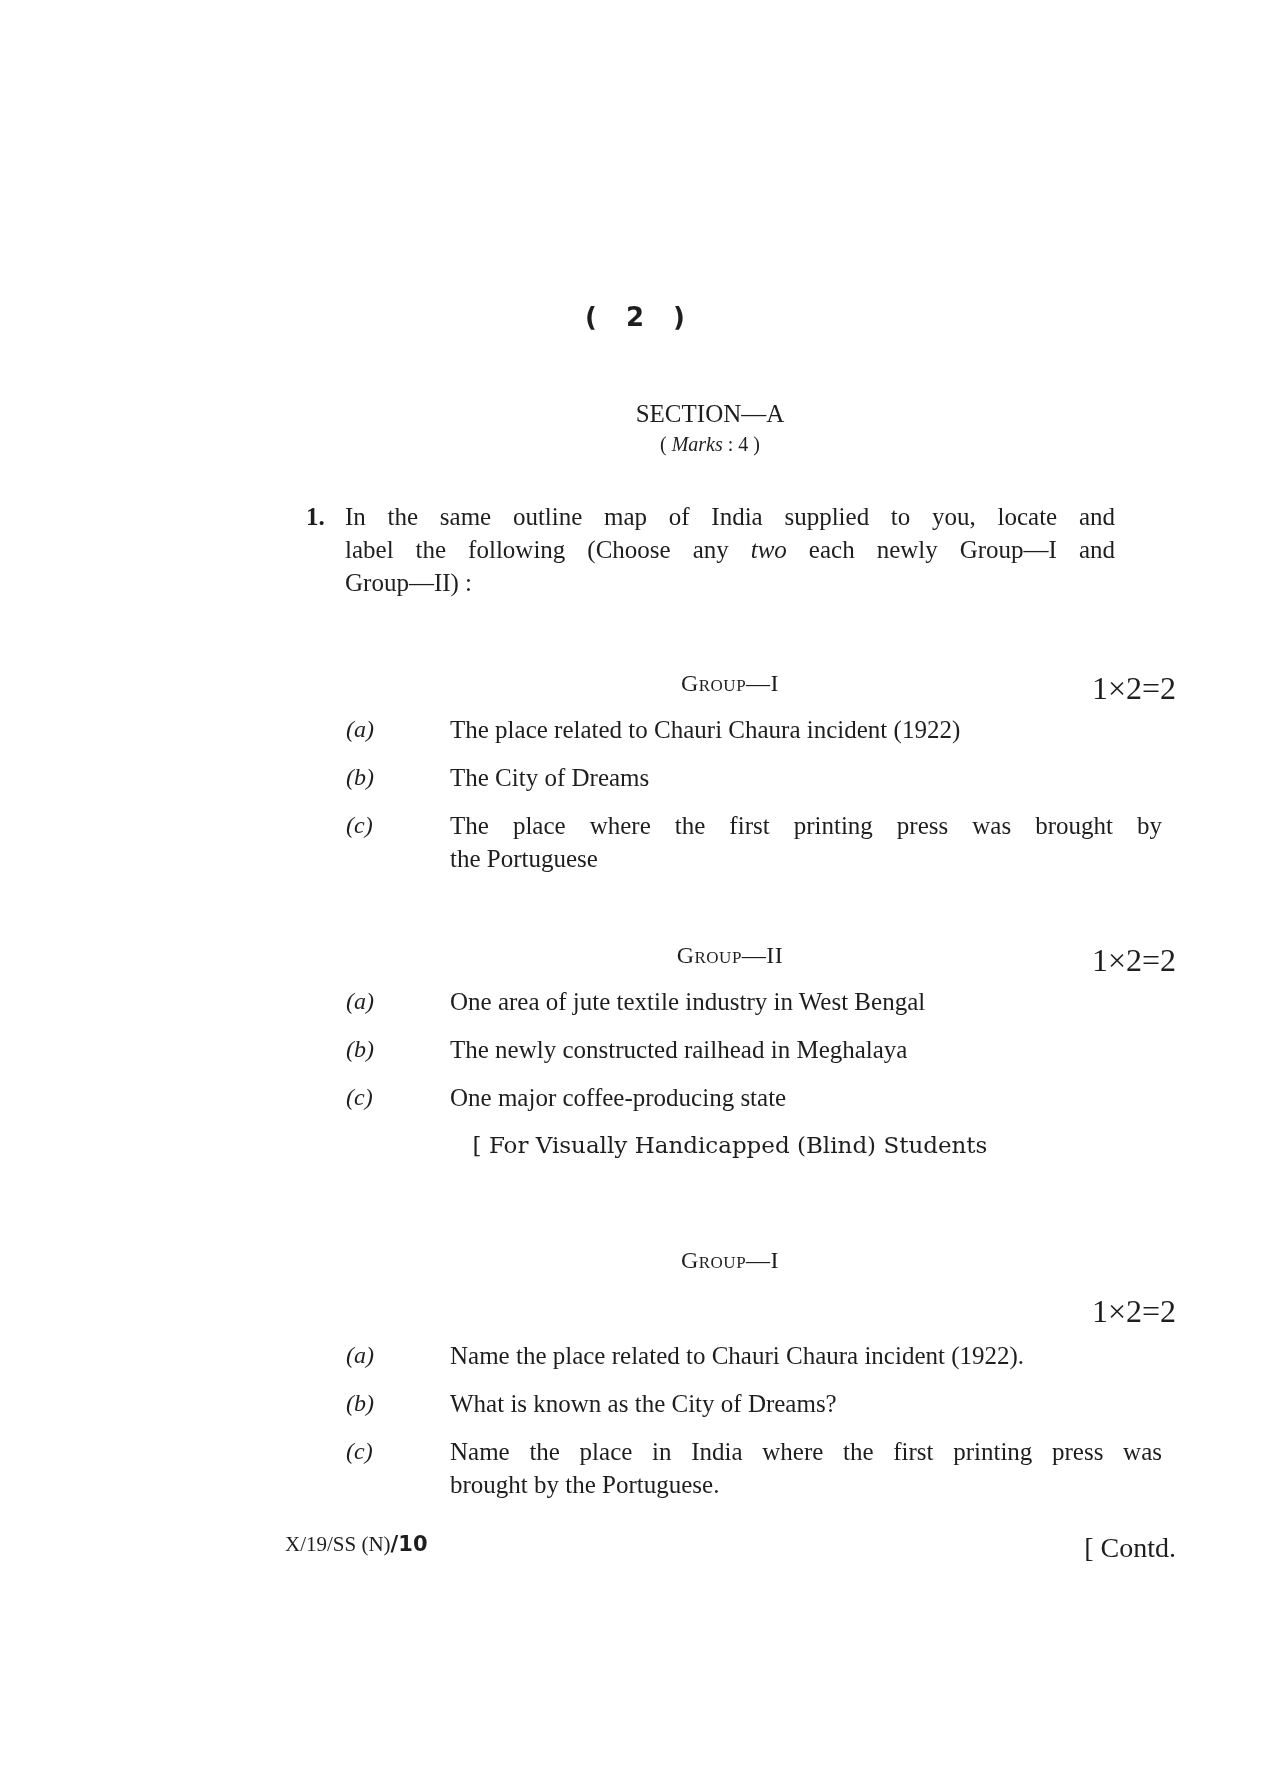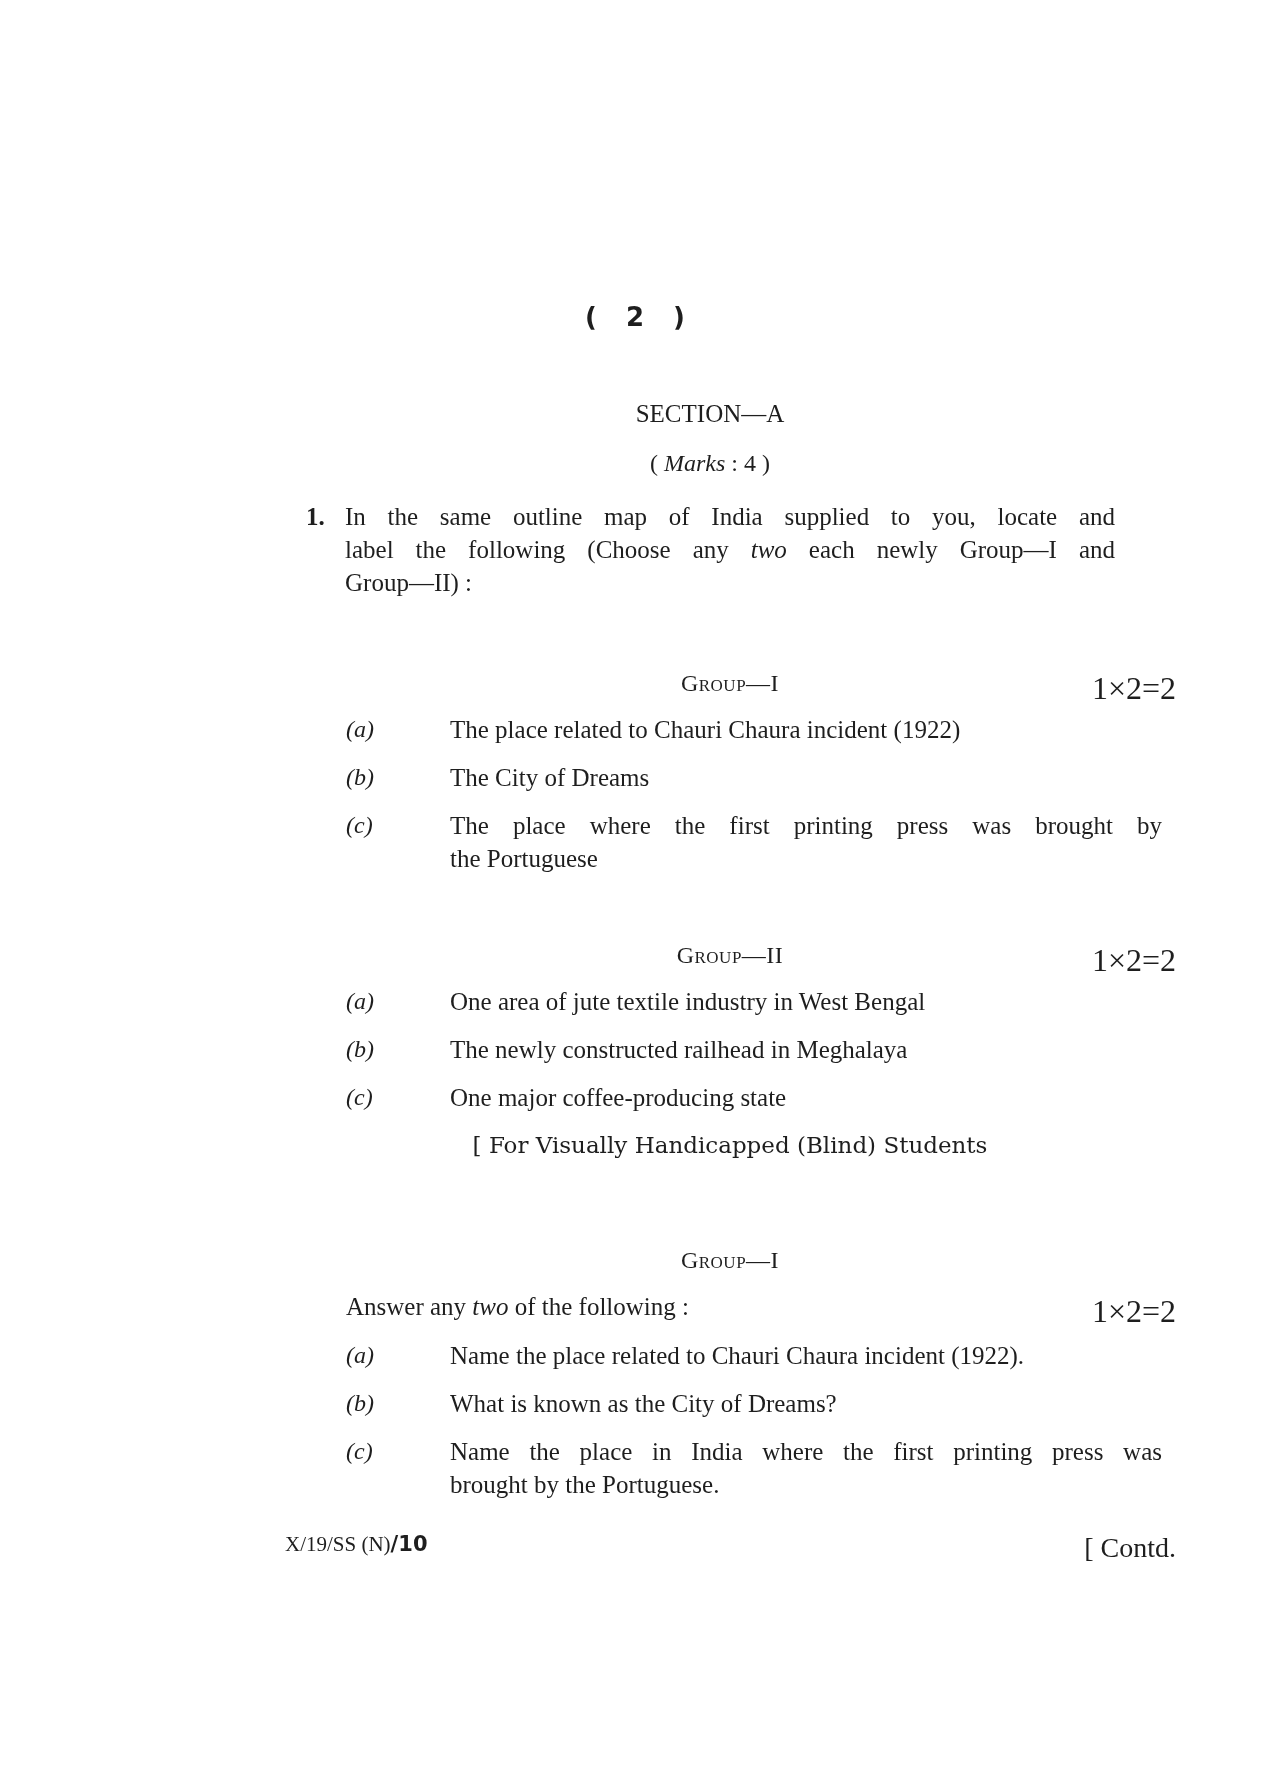--- a/index.html
+++ b/index.html
@@ -13,21 +13,21 @@
       overflow: hidden;
     }
     .page { position: absolute; left: 0; top: 0; width: 1280px; height: 1792px; }
     .abs { position: absolute; }
     .pagenum {
       left: 640px; top: 302px; width: 200px; margin-left: -100px;
       font-family: "DejaVu Sans", sans-serif; font-weight: bold; font-size: 26px;
       text-align: center; letter-spacing: 10px;
     }
     .section-title { left: 560px; width: 300px; top: 400px; font-size: 25px; text-align: center; }
-    .marks { left: 560px; width: 300px; top: 450px; font-size: 24px; text-align: center; }
+    .marks { left: 560px; width: 300px; top: 433px; font-size: 20px; text-align: center; }
     .marks i { font-style: italic; }
     .qnum { left: 306px; top: 503px; font-size: 25px; font-weight: bold; }
     .qtext {
       left: 345px; top: 500px; width: 770px;
       font-size: 25px; line-height: 33px; text-align: justify;
       text-align-last: left;
     }
     .qtext .line { display: block; text-align: justify; text-align-last: justify; }
     .qtext .line.last { text-align-last: left; }
     .group-title {
@@ -104,21 +104,20 @@
   <div class="abs item-text" style="top:1081px;">
       <span class="ll">One major coffee-producing state</span>
     </div>
 
   <div class="abs blind-note">
     <div>[ For Visually Handicapped (Blind) Students</div>
   </div>
 
   <div class="abs group-title" style="top:1247px;">Group—I</div>
 
-  <div class="abs instr"><span>Answer any </span><i>two</i><span> of the following :</span></div>
   <div class="abs marks-right" style="top:1293px;">1×2=2</div>
 
   <div class="abs item-label" style="top:1342px;">(a)</div>
   <div class="abs item-text" style="top:1339px;">
       <span class="ll">Name the place related to Chauri Chaura incident (1922).</span>
     </div>
 
   <div class="abs item-label" style="top:1390px;">(b)</div>
   <div class="abs item-text" style="top:1387px;">
       <span class="ll">What is known as the City of Dreams?</span>

